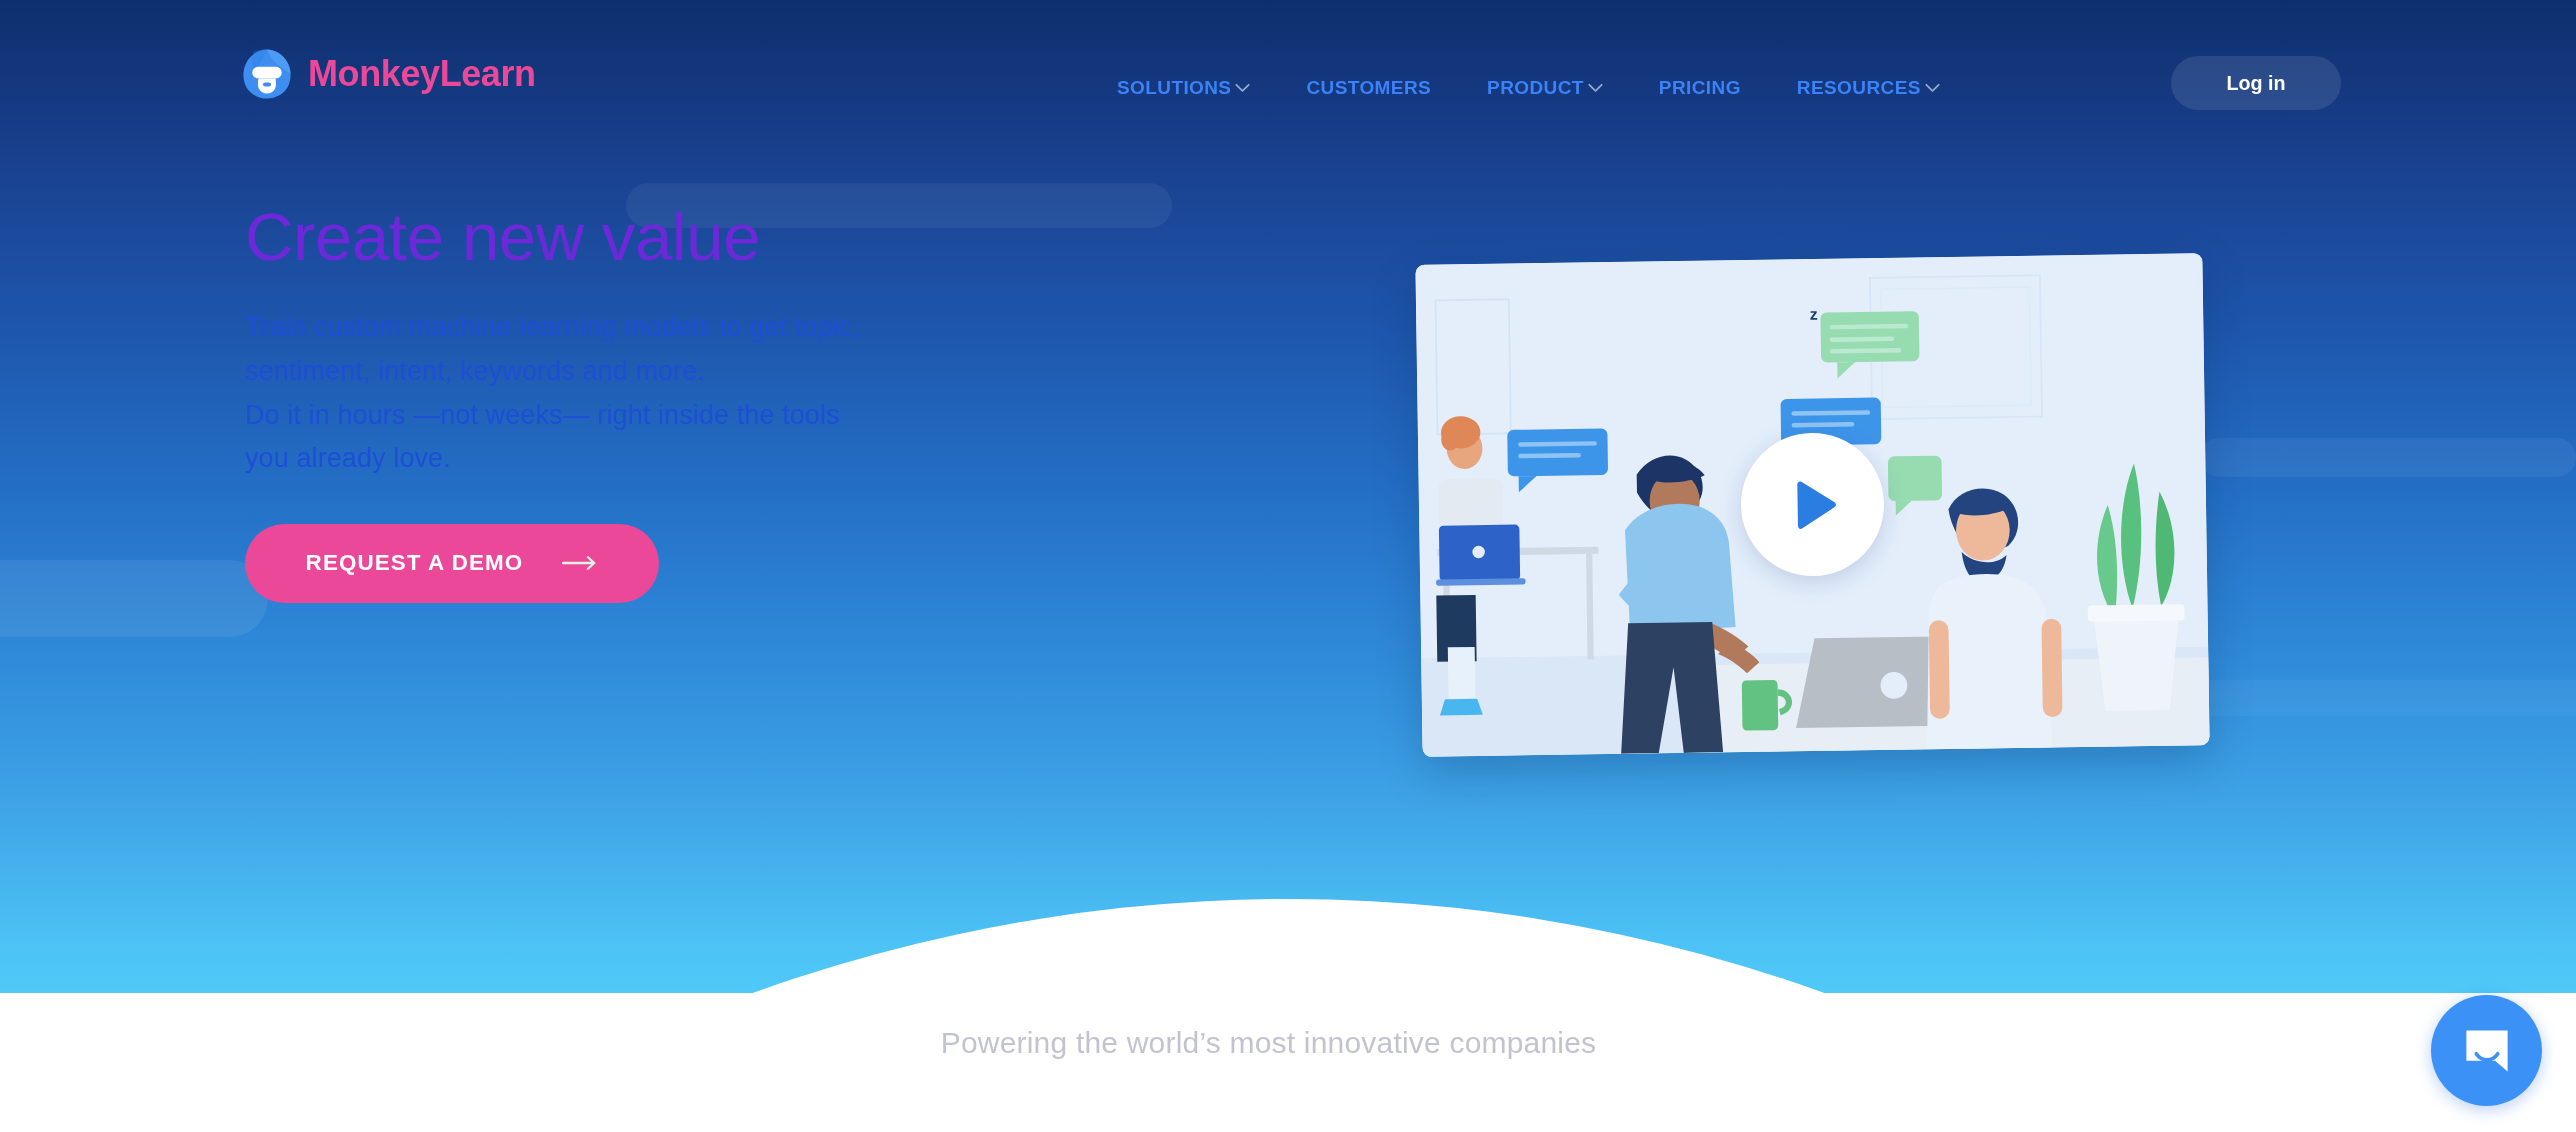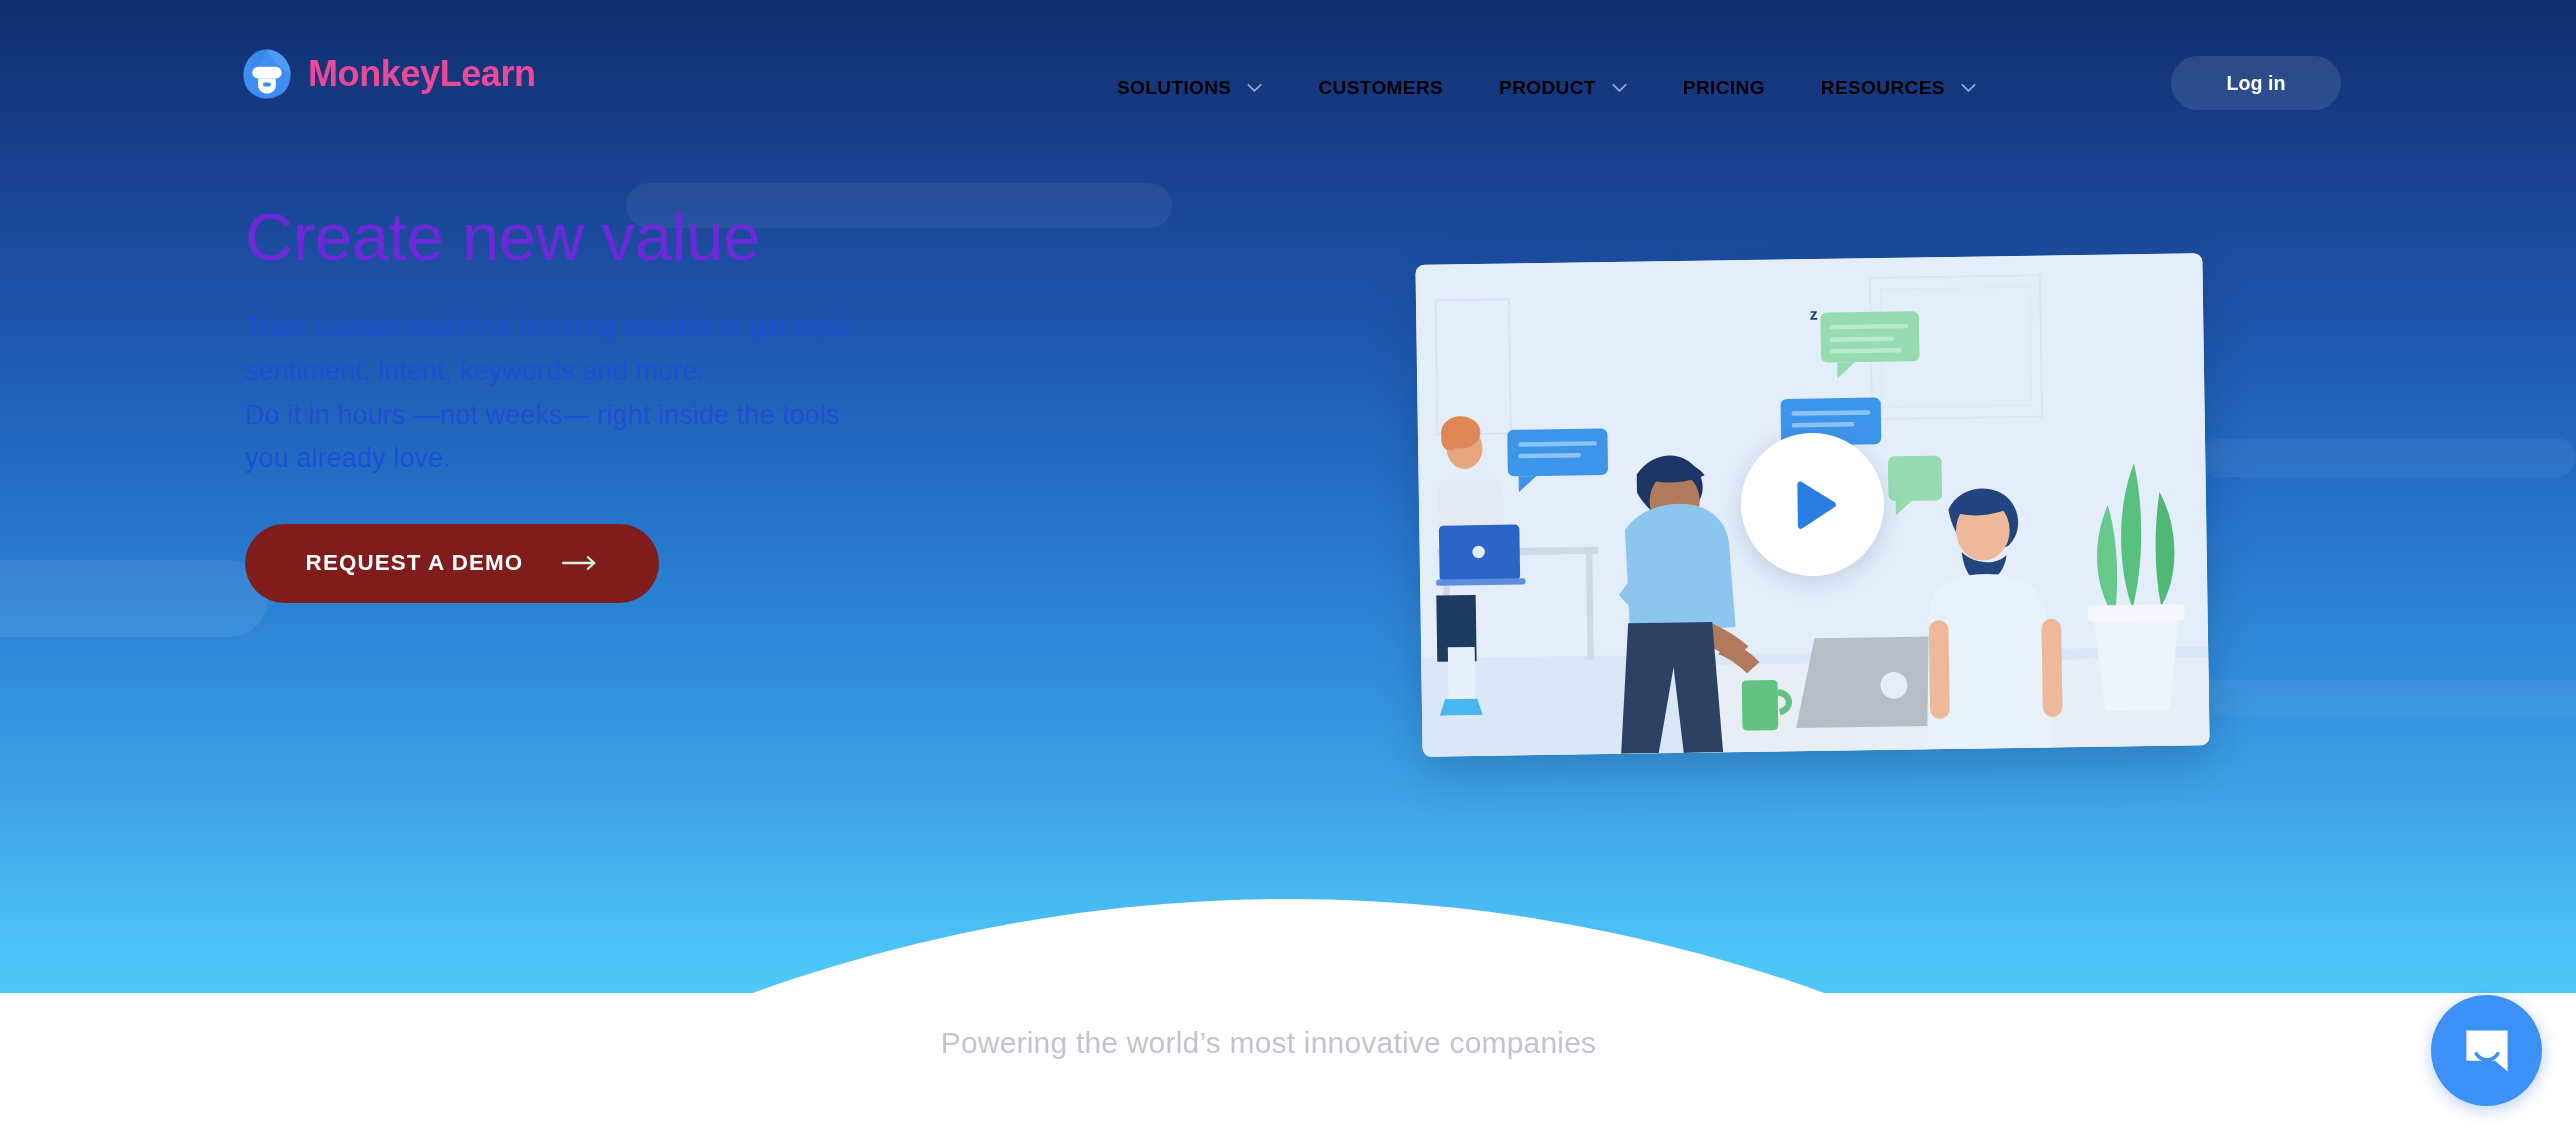--- a/index.html
+++ b/index.html
@@ -94,22 +94,22 @@
     position: absolute;
     left: 1117px;
     top: 72px;
     display: flex;
     align-items: center;
     gap: 0;
   }
   .nav-item {
     display: flex;
     align-items: center;
-    gap: 16px;
-    color: #000000;
+    gap: 4px;
+    color: #3b82f6;
     font-size: 19px;
     font-weight: 700;
     letter-spacing: 0.4px;
     white-space: nowrap;
     cursor: pointer;
     text-decoration: none;
     padding: 5.4px 0;
   }
   .nav-sep { width: 56px; flex: none; }
   .chev { display: block; width: 15px; height: 9.8px; opacity: 0.75; }
@@ -155,21 +155,21 @@
     font-weight: 400;
     line-height: 1.62;
     letter-spacing: 0.1px;
   }
 
   .cta-btn {
     margin-top: 43px;
     width: 414px;
     height: 79px;
     border-radius: 43px;
-    background: #7f1d1d;
+    background: #ec4899;
     border: none;
     cursor: pointer;
     display: flex;
     align-items: center;
     justify-content: center;
     gap: 39px;
     font-family: "Liberation Sans", sans-serif;
   }
   .cta-label {
     color: #ffffff;

